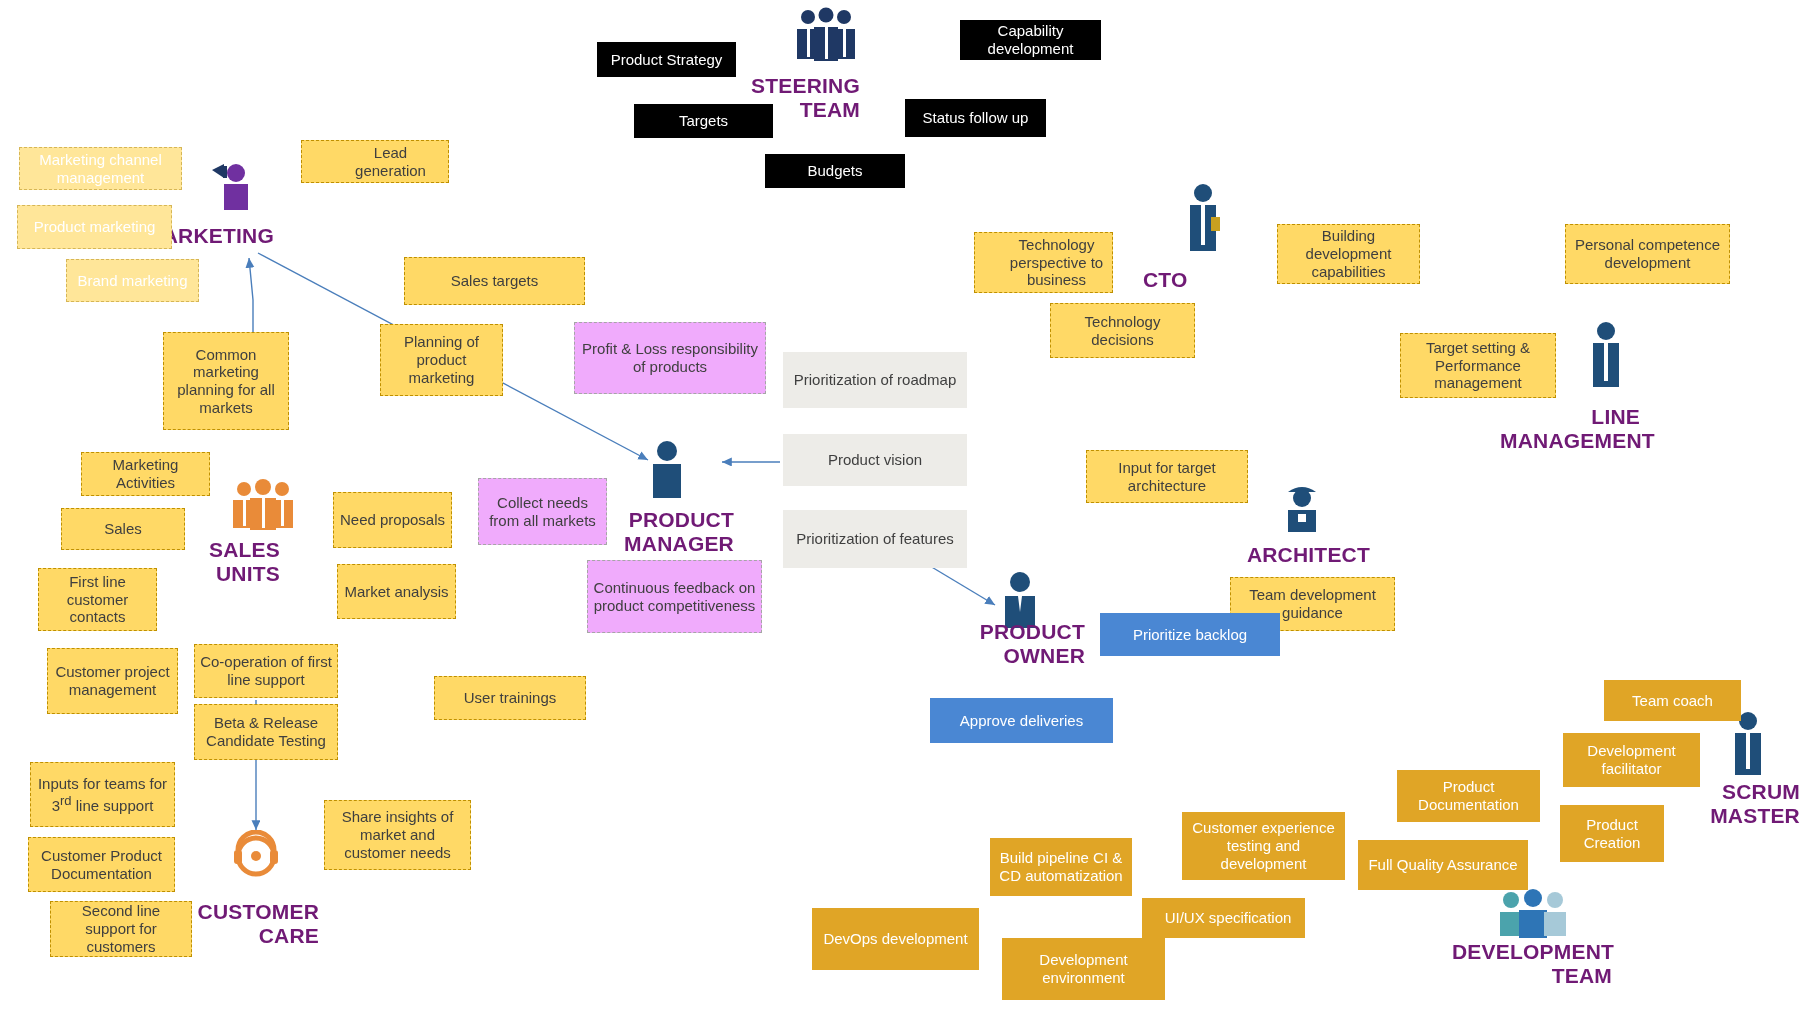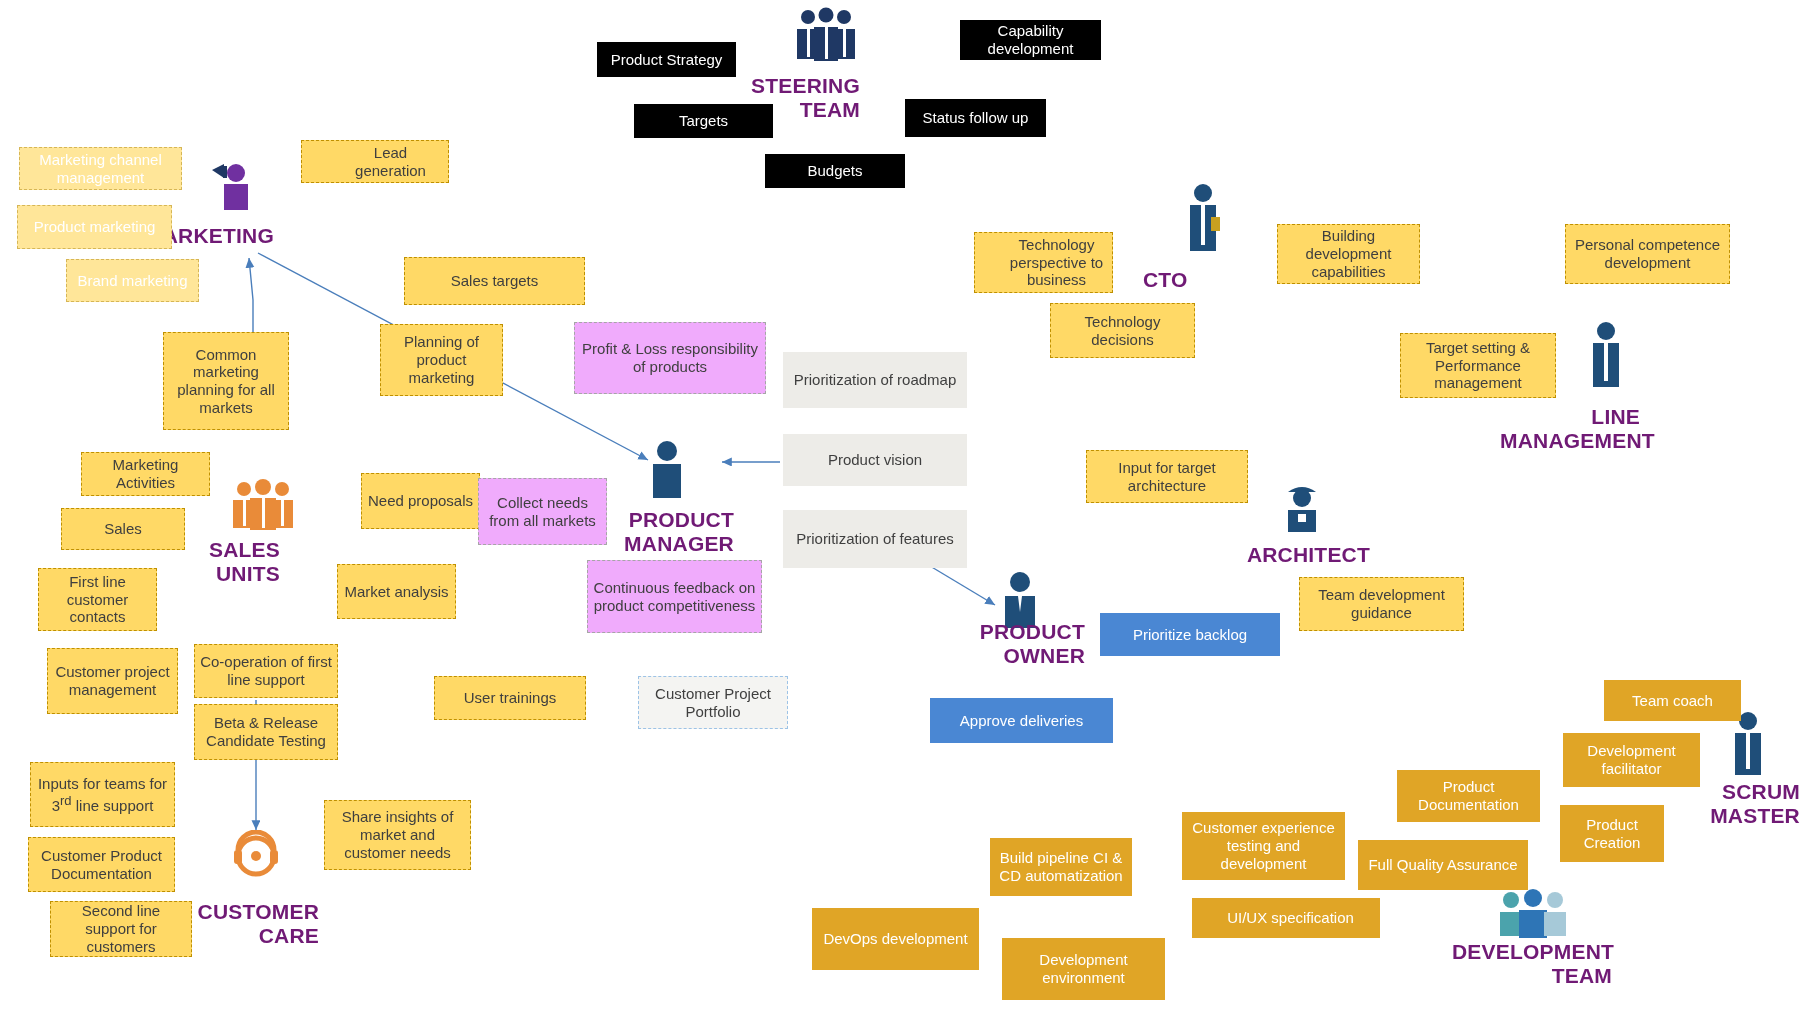--- a/index.html
+++ b/index.html
@@ -345,59 +345,56 @@
 
   <div class="box b-yellow" style="left:81px;top:452px;width:129px;height:44px;">
       <span>Marketing Activities</span>
     </div>
   <div class="box b-greyplain" style="left:783px;top:434px;width:184px;height:52px;">
       <span>Product vision</span>
     </div>
   <div class="box b-yellow" style="left:1086px;top:450px;width:162px;height:53px;">
       <span>Input for target architecture</span>
     </div>
-  <div class="box b-yellow" style="left:333px;top:473px;width:119px;height:56px;margin-left:28px;">
+  <div class="box b-yellow" style="left:333px;top:492px;width:119px;height:56px;">
       <span>Need proposals</span>
     </div>
   <div class="box b-grey" style="left:478px;top:478px;width:129px;height:67px;">
       <span>Collect needs from all markets</span>
     </div>
   <div class="box b-yellow" style="left:61px;top:508px;width:124px;height:42px;">
       <span>Sales</span>
     </div>
   <div class="box b-greyplain" style="left:783px;top:510px;width:184px;height:58px;">
       <span>Prioritization of features</span>
     </div>
   <div class="box b-yellow" style="left:337px;top:564px;width:119px;height:55px;">
       <span>Market analysis</span>
     </div>
   <div class="box b-yellow" style="left:38px;top:568px;width:119px;height:63px;">
       <span>First line customer contacts</span>
     </div>
   <div class="box b-grey" style="left:587px;top:560px;width:175px;height:73px;">
       <span>Continuous feedback on product competitiveness</span>
     </div>
-  <div class="box b-yellow" style="left:1299px;top:577px;width:165px;height:54px;">
+  <div class="box b-yellow" style="left:1230px;top:577px;width:165px;height:54px;">
       <span>Team development guidance</span>
     </div>
   <div class="box b-blue" style="left:1100px;top:613px;width:180px;height:43px;">
       <span>Prioritize backlog</span>
     </div>
   <div class="box b-yellow" style="left:194px;top:644px;width:144px;height:54px;">
       <span>Co-operation of first line support</span>
     </div>
   <div class="box b-yellow" style="left:47px;top:648px;width:131px;height:66px;">
       <span>Customer project management</span>
     </div>
   <div class="box b-yellow" style="left:434px;top:676px;width:152px;height:44px;">
       <span>User trainings</span>
     </div>
-  <div class="box b-white" style="left:638px;top:676px;width:150px;height:53px;">
-      <span>Customer Project Portfolio</span>
-    </div>
   <div class="box b-orange" style="left:1604px;top:680px;width:137px;height:41px;">
       <span>Team coach</span>
     </div>
   <div class="box b-yellow" style="left:194px;top:704px;width:144px;height:56px;">
       <span>Beta &amp; Release Candidate Testing</span>
     </div>
   <div class="box b-blue" style="left:930px;top:698px;width:183px;height:45px;">
       <span>Approve deliveries</span>
     </div>
   <div class="box b-orange" style="left:1563px;top:733px;width:137px;height:54px;">
@@ -425,21 +422,21 @@
     </div>
   <div class="box b-orange" style="left:1358px;top:840px;width:170px;height:50px;">
       <span>Full Quality Assurance</span>
     </div>
   <div class="box b-orange" style="left:990px;top:838px;width:142px;height:58px;">
       <span>Build pipeline CI &amp; CD automatization</span>
     </div>
   <div class="box b-yellow" style="left:50px;top:901px;width:142px;height:56px;">
       <span>Second line support for customers</span>
     </div>
-  <div class="box b-orange" style="left:1192px;top:898px;width:188px;height:40px;padding-left:14px;">
+  <div class="box b-orange" style="left:1142px;top:898px;width:163px;height:40px;padding-left:14px;">
       <span>UI/UX specification</span>
     </div>
   <div class="box b-orange" style="left:812px;top:908px;width:167px;height:62px;">
       <span>DevOps development</span>
     </div>
   <div class="box b-orange" style="left:1002px;top:938px;width:163px;height:62px;">
       <span>Development environment</span>
     </div>
 
 </div>

